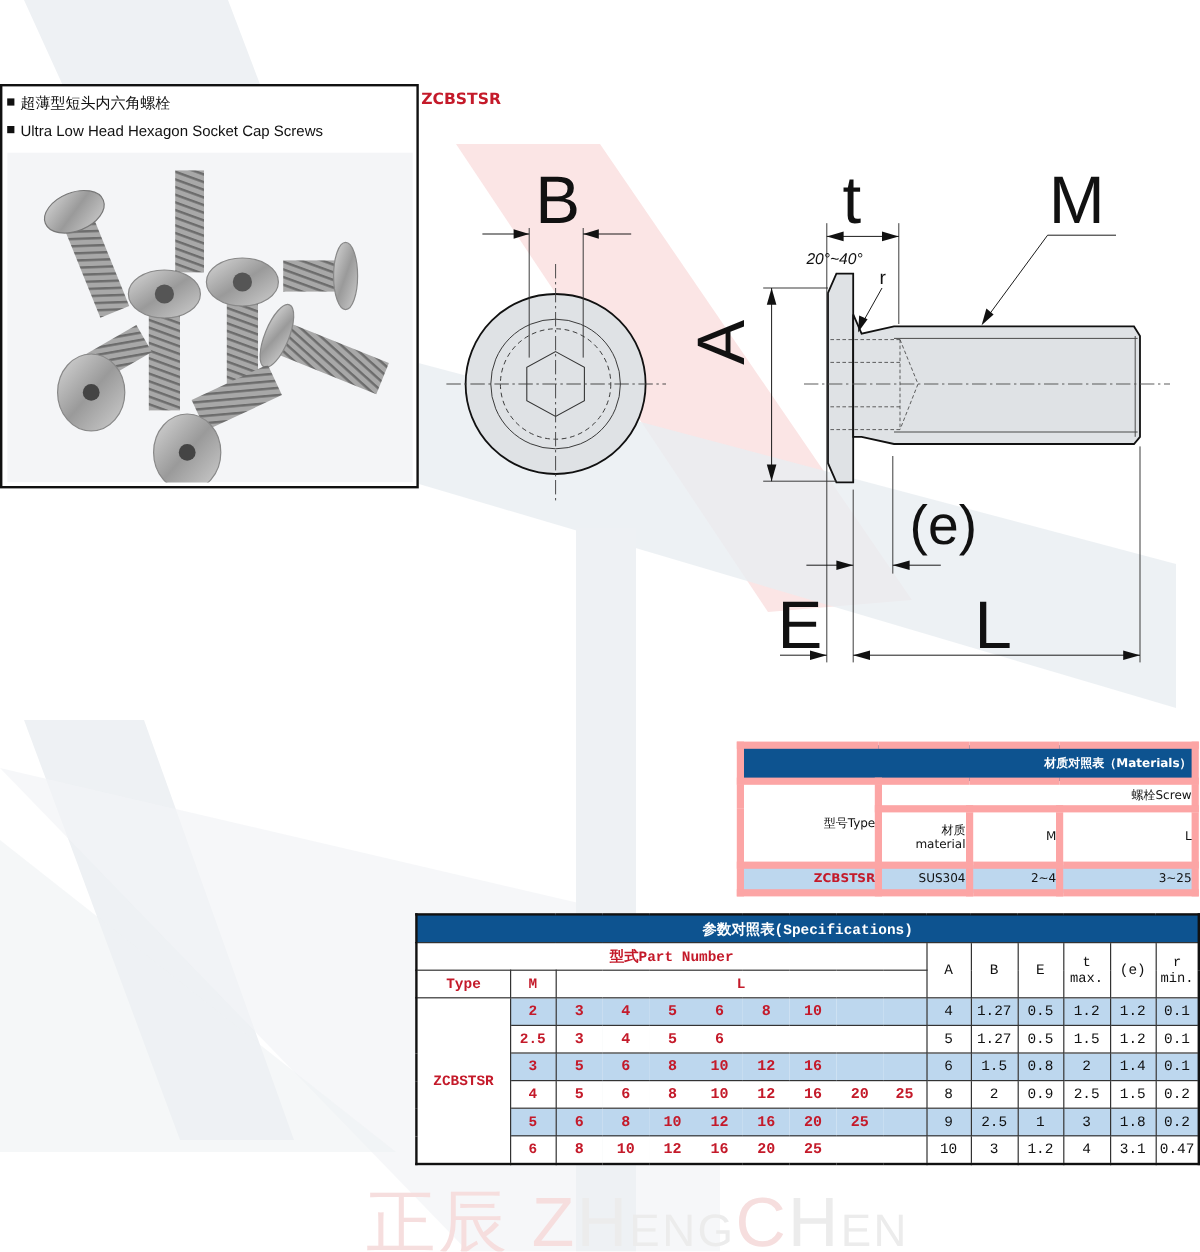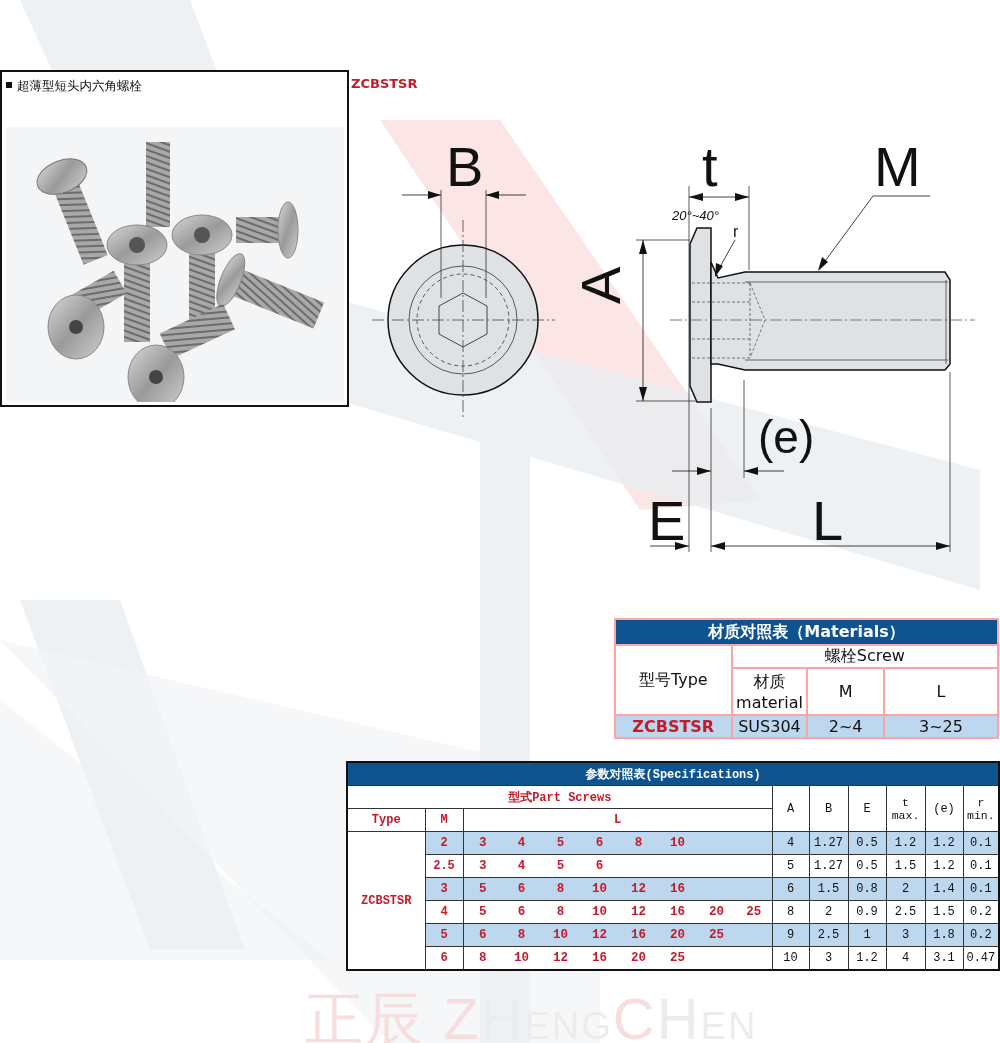--- a/index.html
+++ b/index.html
@@ -9,21 +9,21 @@
   .watermark .g { color:#ececec; }
   .watermark .sm { font-size:38px; }
   .photo-box { position:absolute; left:0; top:70px; width:345px; height:333px; border:2px solid #111; background:#ffffff; z-index:2; }
   .bullet { position:absolute; left:4px; font-size:12.5px; color:#111; font-family:Liberation Sans, sans-serif; white-space:nowrap; }
   .bullet .sq { display:inline-block; width:6px; height:6px; background:#111; margin-right:5px; vertical-align:2px; }
   .model-code { position:absolute; left:351px; top:76px; color:#c41a2a; font-weight:bold; font-size:13px; z-index:3; }
   .photo { position:absolute; left:4px; top:55px; width:338px; height:275px; }
   .drawing { position:absolute; left:360px; top:130px; width:640px; height:440px; z-index:2; }
   table { border-collapse:collapse; font-family:"DejaVu Sans", sans-serif; }
   .mat { position:absolute; left:614px; top:618px; width:385px; z-index:3; border:2px solid #111; }
-  .mat td, .mat th { border:2px solid #fca5a5; text-align:center; font-size:16px; color:#111; padding:0; font-weight:normal; background:#fff; }
+  .mat td, .mat th { border:6px solid #fca5a5; text-align:right; font-size:10px; color:#111; padding:0; font-weight:normal; background:#fff; }
   .hdr { background:#0d5390 !important; color:#fff !important; font-weight:bold !important; font-size:12px; height:24px; }
   .blue { background:#bdd7ee !important; }
   .red { color:#c41a2a !important; font-weight:bold !important; }
   .spec { position:absolute; left:346px; top:761px; width:653px; z-index:3; border:2px solid #111; table-layout:fixed;font-family:Liberation Mono, monospace; }
   .spec td, .spec th { border:1px solid #333; text-align:center; font-size:12px; color:#111; padding:0; height:22px; font-weight:normal; background:#fff; }
   .spec td.lc { border-left:none; border-right:none; color:#c41a2a; font-weight:bold; font-size:12.5px; }
   .spec td.lc.first { border-left:1px solid #333; }
   .spec td.lc.last { border-right:1px solid #333; }
   .spec td.mcell { color:#c41a2a; font-weight:bold; }
   .spec .small { font-size:11.5px; line-height:13px; }
@@ -41,20 +41,21 @@
   <polygon points="0,700 0,960 330,960" fill="#eef1f4" opacity="0.6"></polygon>
 </svg>
 
 <div class="watermark">
   <span>正辰</span>
   <span>Z</span><span class="g">H</span><span class="g sm">ENG</span><span>C</span><span class="g">H</span><span class="g sm">EN</span>
 </div>
 
 <div class="photo-box">
   <div class="bullet" style="top:6px;"><span class="sq"></span><span>超薄型短头内六角螺栓</span></div>
+  <div class="bullet" style="top:30px;"><span class="sq"></span><span>Ultra Low Head Hexagon Socket Cap Screws</span></div>
   <svg class="photo" viewBox="0 0 338 275">
     <defs>
       <linearGradient id="met" x1="0" y1="0" x2="1" y2="1">
         <stop offset="0" stop-color="#d8d8d8"></stop>
           <stop offset="0.5" stop-color="#9a9a9a"></stop>
           <stop offset="1" stop-color="#cfcfcf"></stop>
       </linearGradient>
       <pattern id="thread" width="6" height="6" patternUnits="userSpaceOnUse" patternTransform="rotate(20)">
         <rect width="6" height="6" fill="#a8a8a8"></rect>
           <rect width="6" height="2" fill="#6c6c6c"></rect>
@@ -228,21 +229,21 @@
       <col style="width:38px">
       <col style="width:39px">
       <col style="width:38px">
       <col style="width:36px">
   </colgroup>
   <tbody>
       <tr>
         <th colspan="16" class="hdr">参数对照表(Specifications)</th>
       </tr>
   <tr>
-    <td colspan="10" class="red">型式Part Screws</td>
+    <td colspan="10" class="red">型式Part Number</td>
     <td rowspan="2">A</td>
     <td rowspan="2">B</td>
     <td rowspan="2">E</td>
     <td rowspan="2" class="small"><span>t</span><br><span>max.</span></td>
     <td rowspan="2">(e)</td>
     <td rowspan="2" class="small"><span>r</span><br><span>min.</span></td>
   </tr>
   <tr>
     <td class="red">Type</td>
     <td class="red">M</td>

